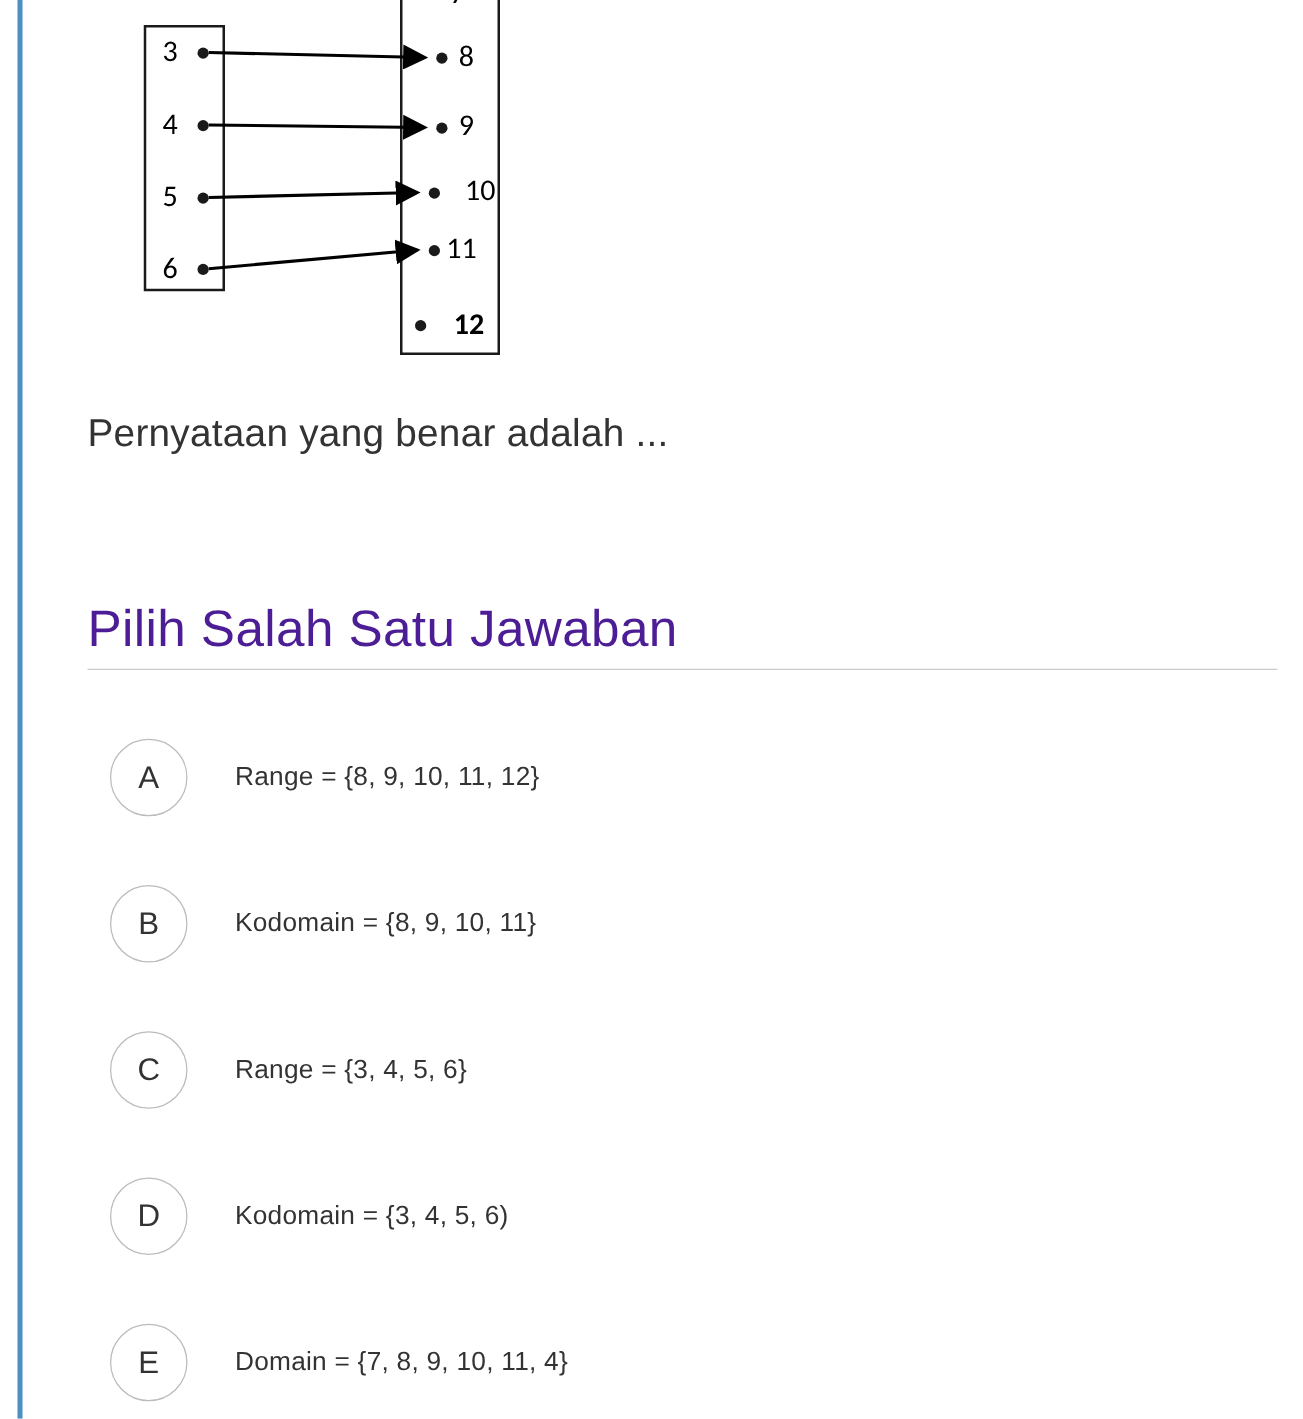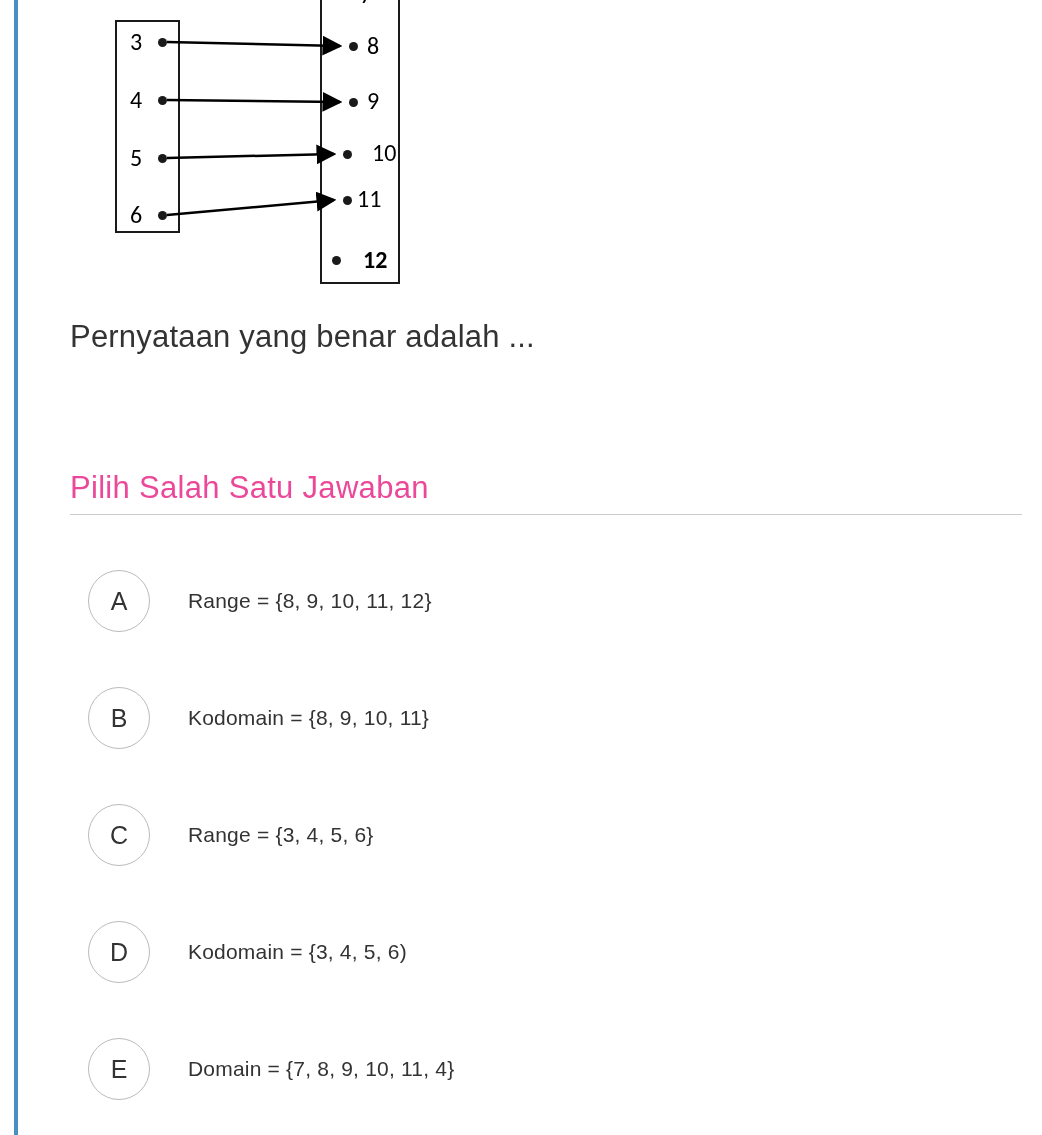--- a/index.html
+++ b/index.html
@@ -68,31 +68,31 @@
     color: #000;
   }
   svg.arrows {
     position: absolute;
     left: 0;
     top: 0;
     width: 340px;
     height: 300px;
   }
   .question-text {
-    margin-top: 19px;
+    margin-top: 29px;
     font-size: 31px;
     font-weight: 300;
     color: #333;
     letter-spacing: 0.2px;
   }
   .answer-header {
     margin-top: 115px;
-    font-size: 31px;
+    font-size: 41px;
     font-weight: 300;
-    color: #ec4899;
+    color: #4c1d95;
     padding-bottom: 8px;
     border-bottom: 1px solid #ccc;
     letter-spacing: 0.3px;
   }
   .options {
     margin-top: 55px;
   }
   .option {
     display: flex;
     align-items: center;

